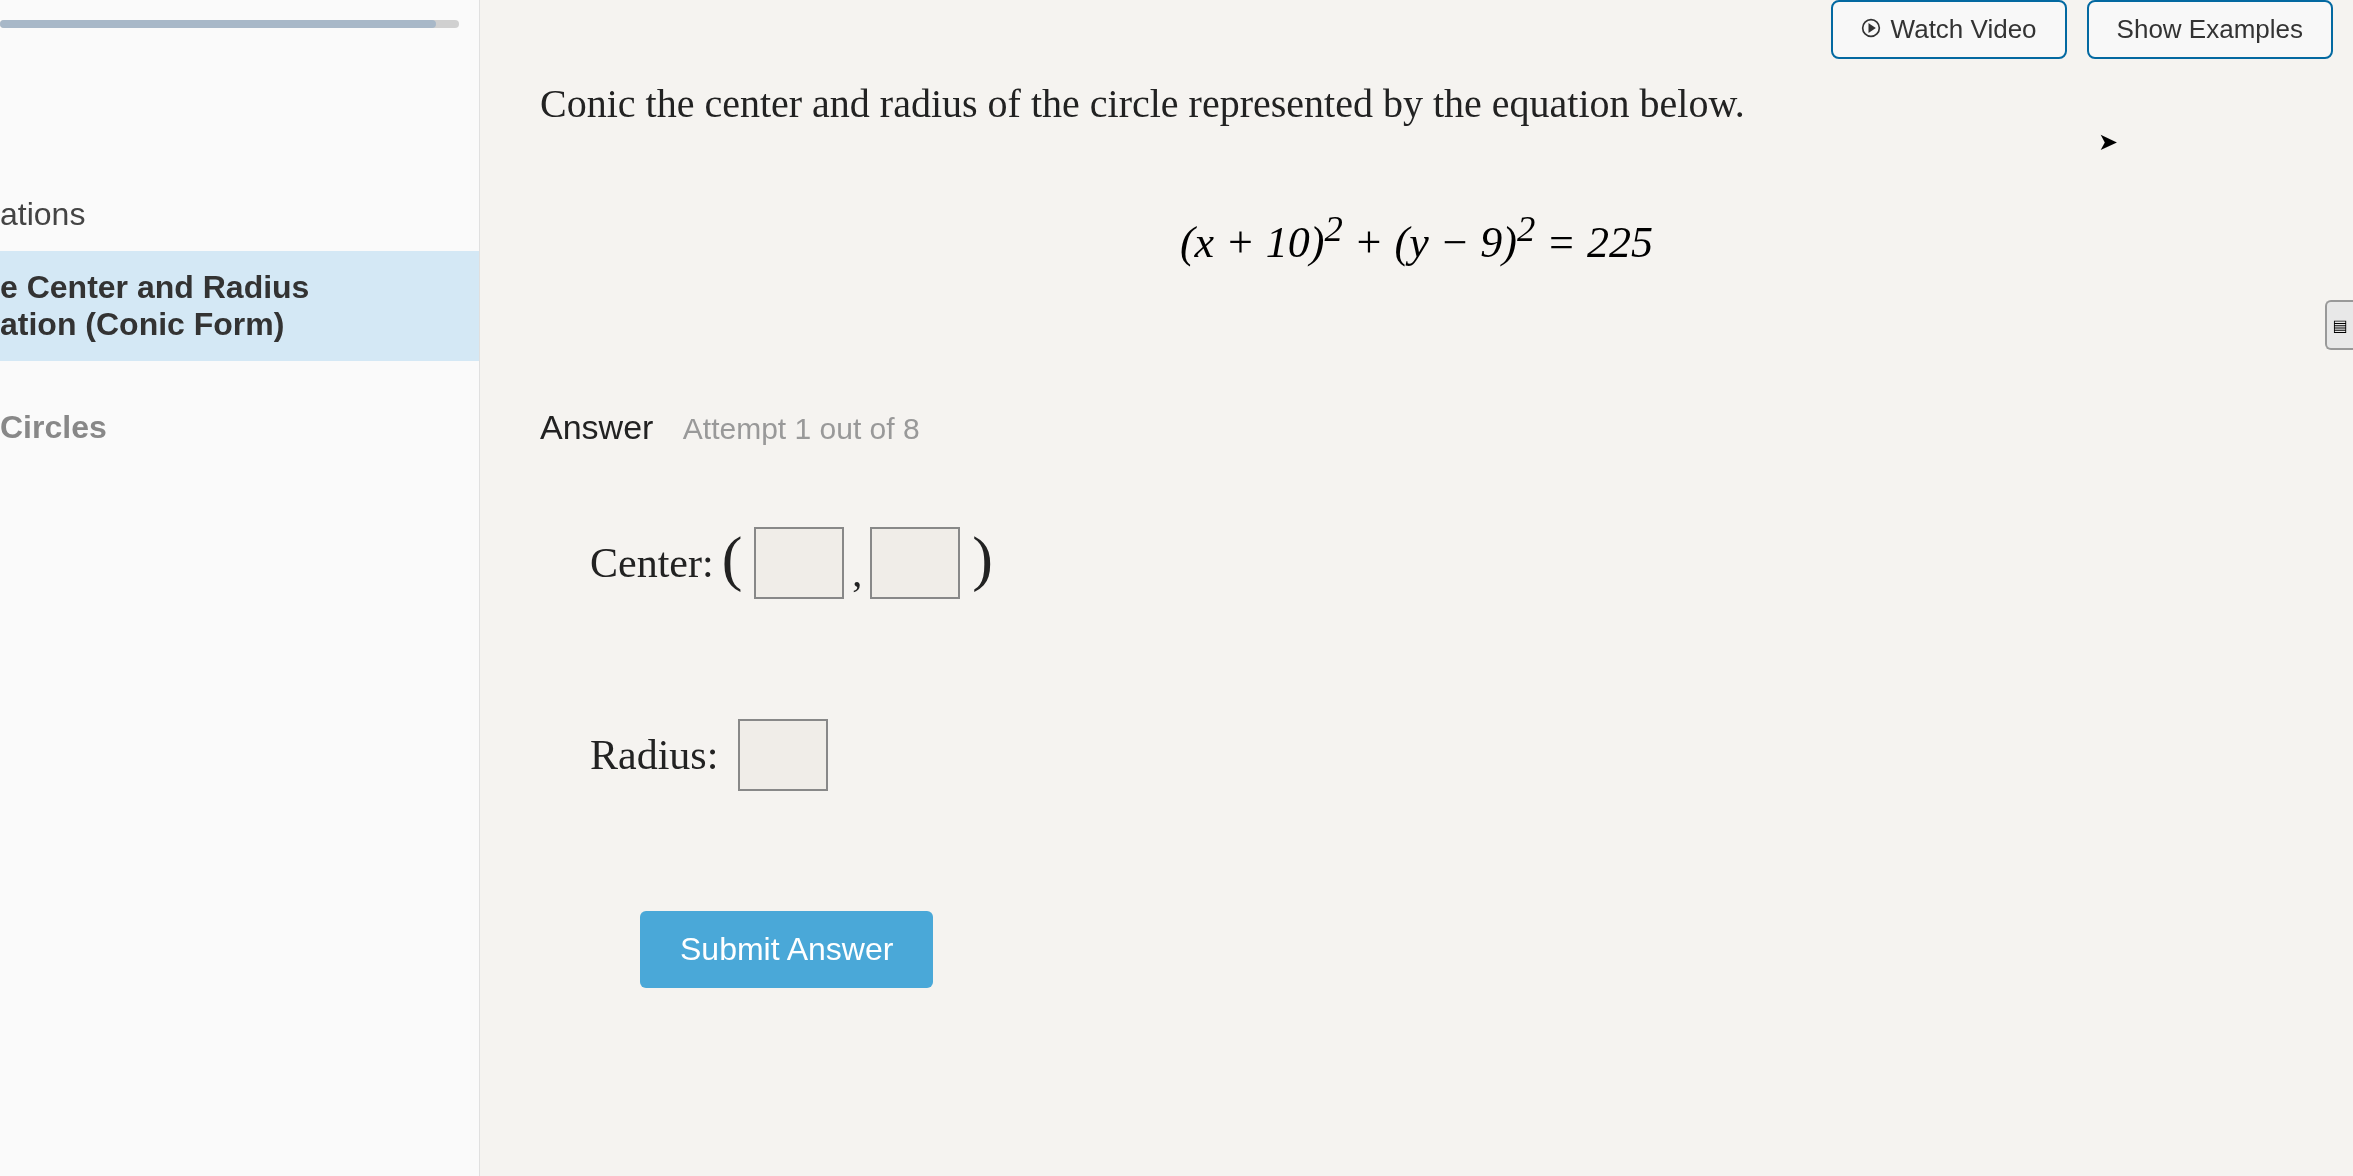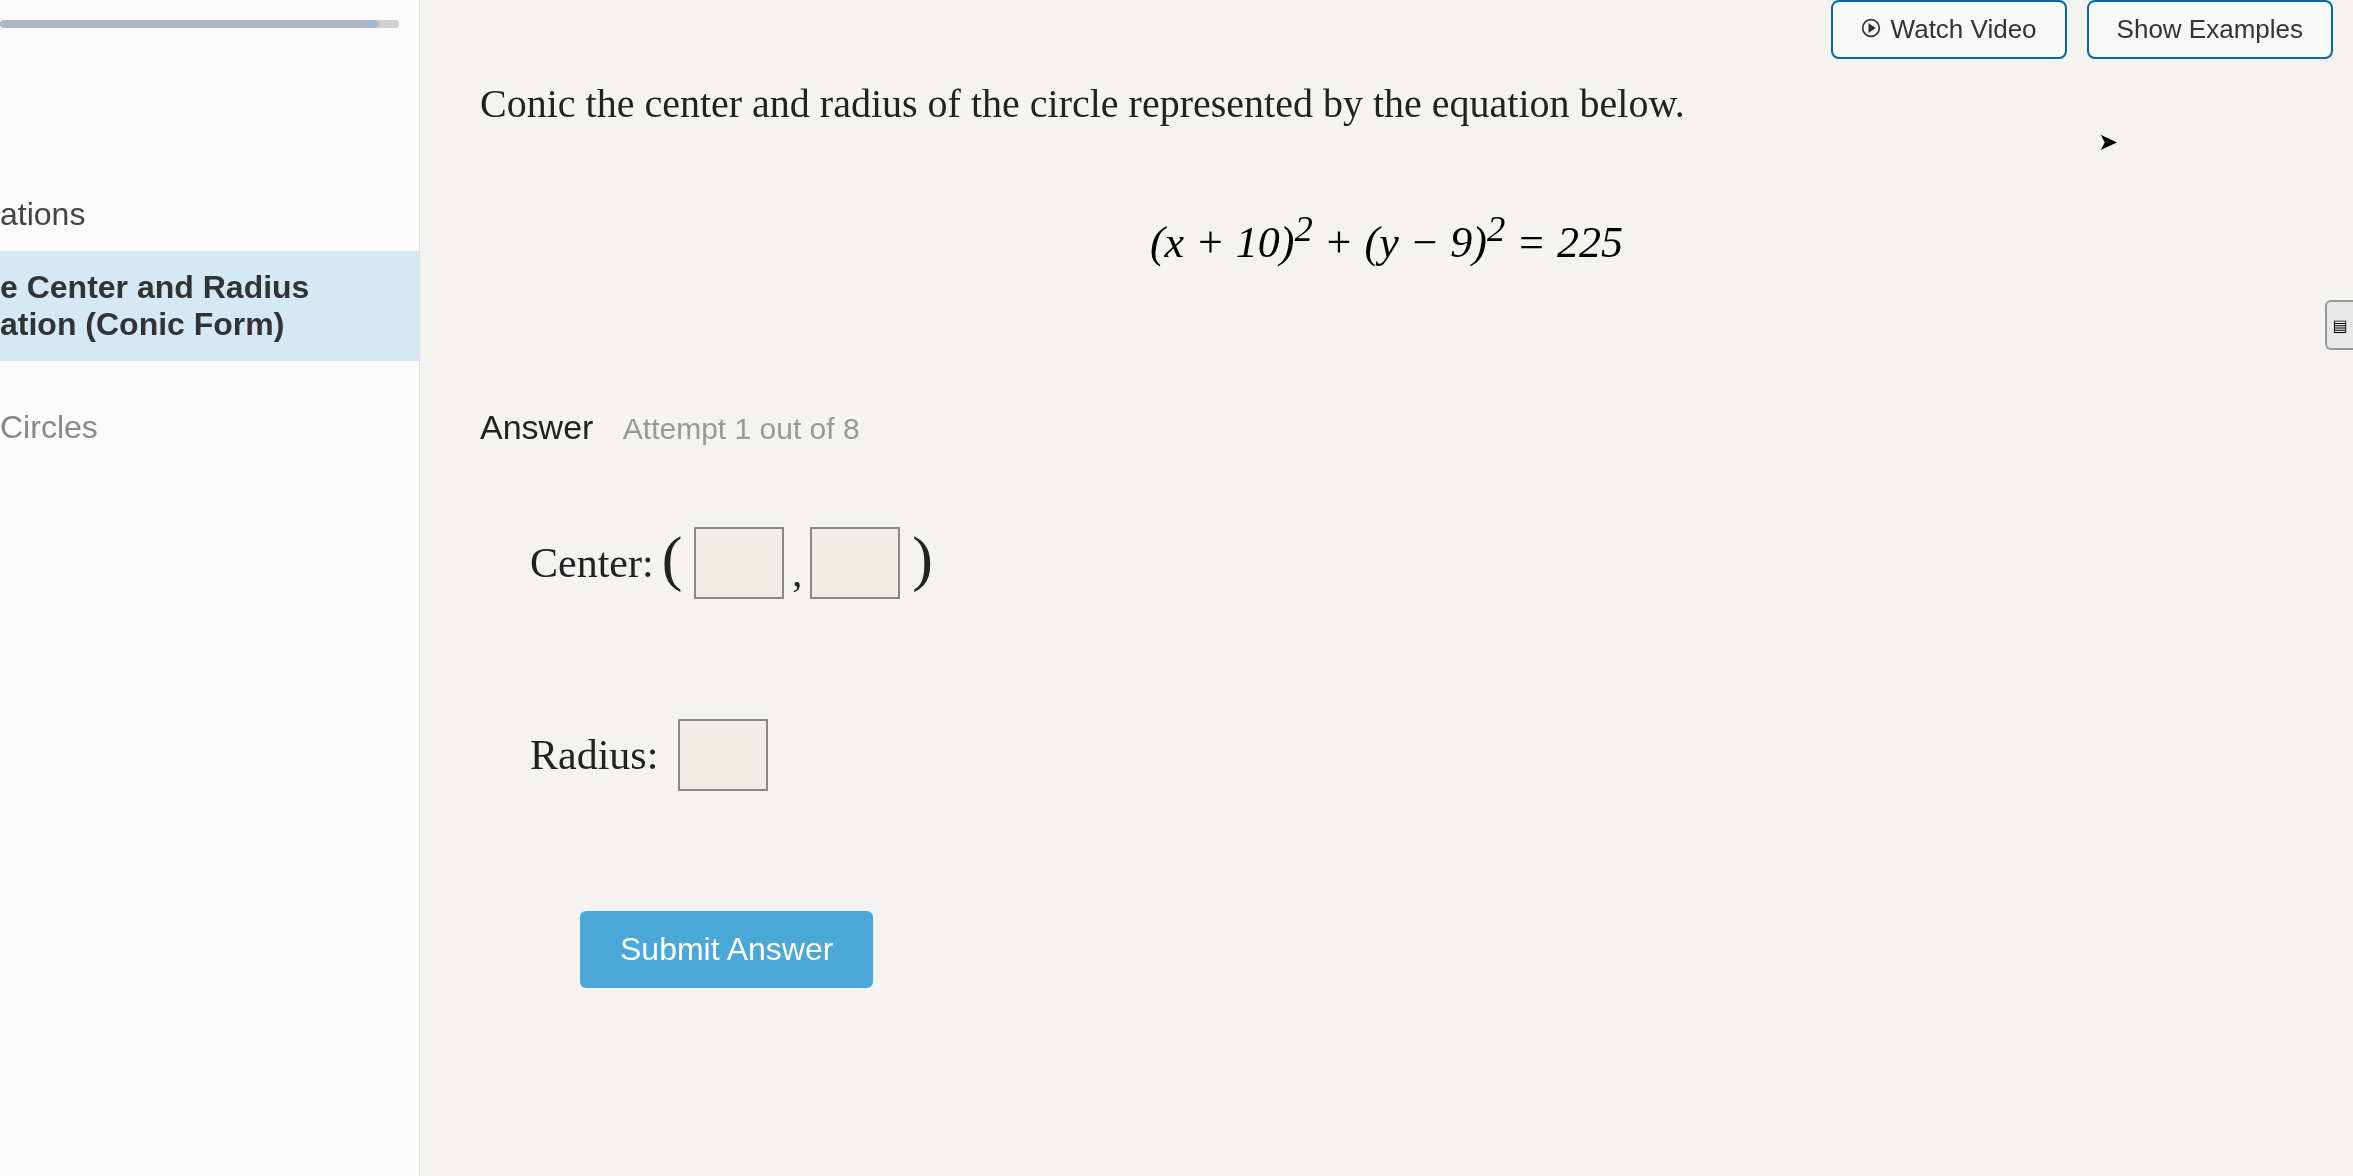--- a/index.html
+++ b/index.html
@@ -9,21 +9,21 @@
     }
     body {
       font-family: 'Segoe UI', Tahoma, Geneva, Verdana, sans-serif;
       background: #f0f0f0;
       display: flex;
       width: 2353px;
       height: 1176px;
       overflow: hidden;
     }
     .sidebar {
-      width: 420px;
+      width: 480px;
       background: #fafafa;
       padding: 20px 0;
       border-right: 1px solid #e0e0e0;
     }
     .progress-bar {
       height: 8px;
       background: #d0d0d0;
       margin: 0 20px 150px 0;
       border-radius: 4px;
       position: relative;
@@ -41,20 +41,21 @@
       cursor: pointer;
     }
     .sidebar-item.active {
       background: #d4e8f5;
       font-weight: 700;
       color: #333;
     }
     .sidebar-item.circles {
       color: #888;
       margin-top: 30px;
+      font-weight: bold;
     }
     .main {
       flex: 1;
       background: #f5f3f0;
       padding: 0 60px;
       position: relative;
     }
     .top-buttons {
       position: absolute;
       top: 0;

